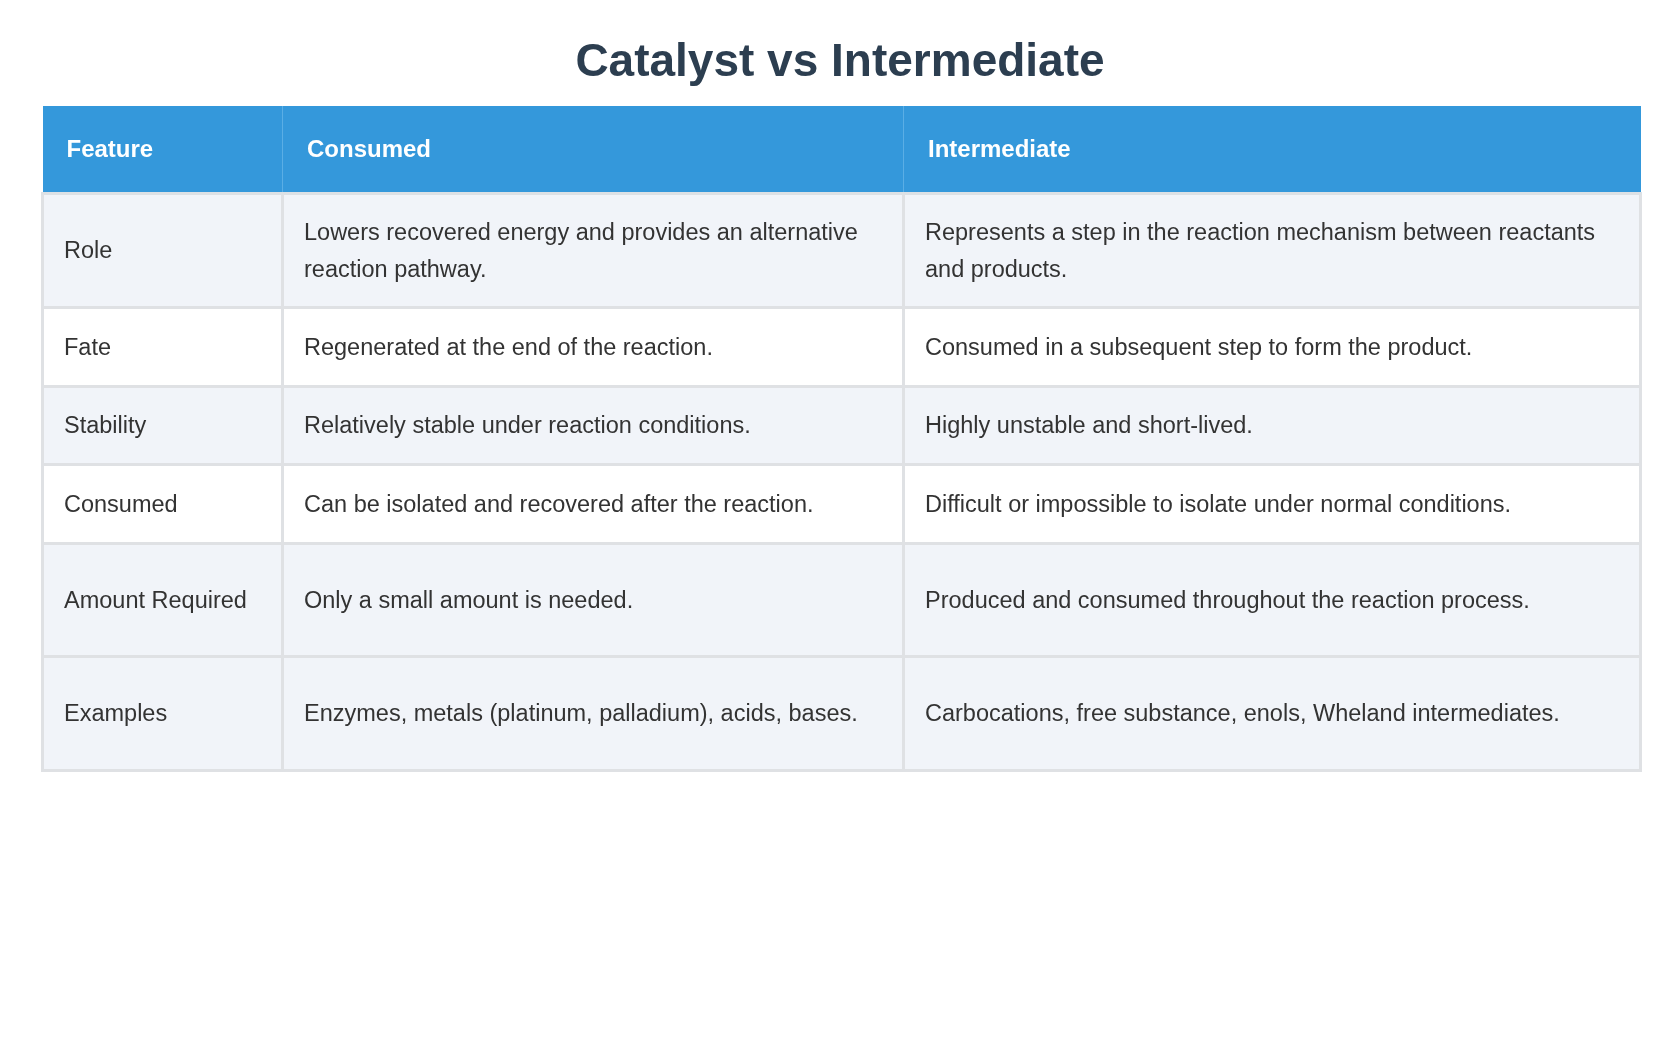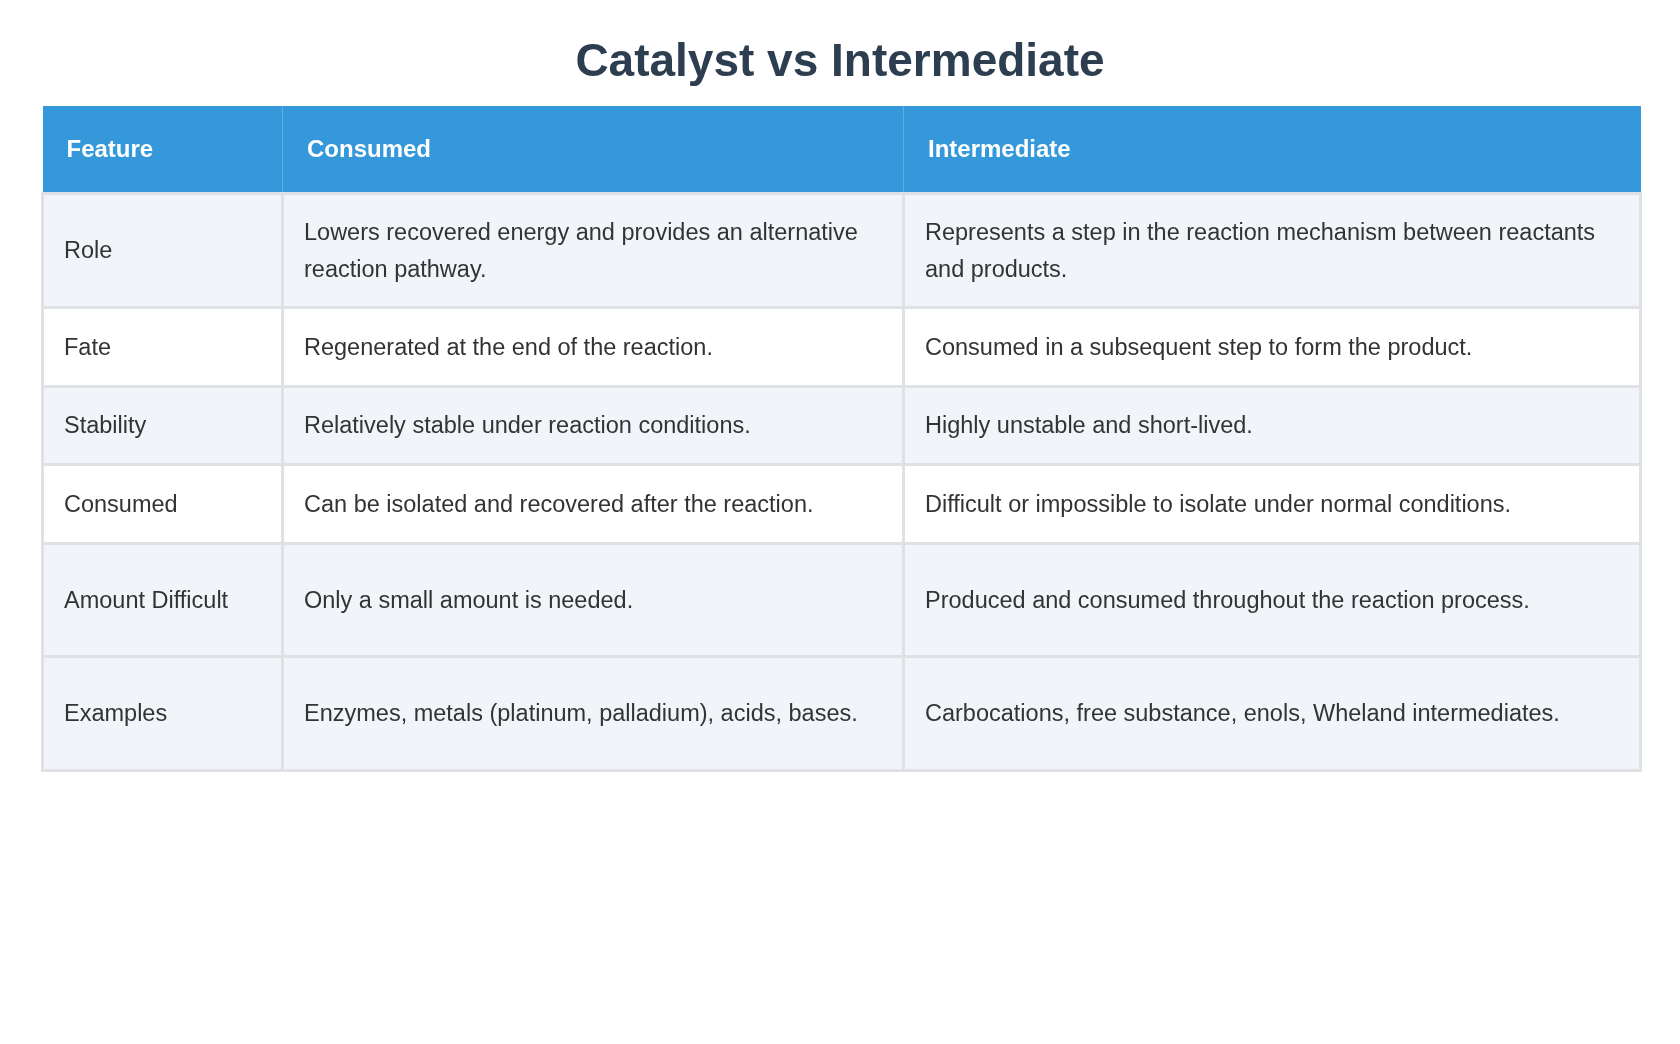--- a/index.html
+++ b/index.html
@@ -54,21 +54,21 @@
       <td>Stability</td>
       <td>Relatively stable under reaction conditions.</td>
       <td>Highly unstable and short-lived.</td>
     </tr>
     <tr class="odd" style="height:79px">
       <td>Consumed</td>
       <td>Can be isolated and recovered after the reaction.</td>
       <td>Difficult or impossible to isolate under normal conditions.</td>
     </tr>
     <tr class="even" style="height:113px">
-      <td>Amount Difficult</td>
+      <td>Amount Required</td>
       <td>Only a small amount is needed.</td>
       <td>Produced and consumed throughout the reaction process.</td>
     </tr>
     <tr class="even" style="height:114px">
       <td>Examples</td>
       <td>Enzymes, metals (platinum, palladium), acids, bases.</td>
       <td>Carbocations, free substance, enols, Wheland intermediates.</td>
     </tr>
   </tbody>
 </table>

